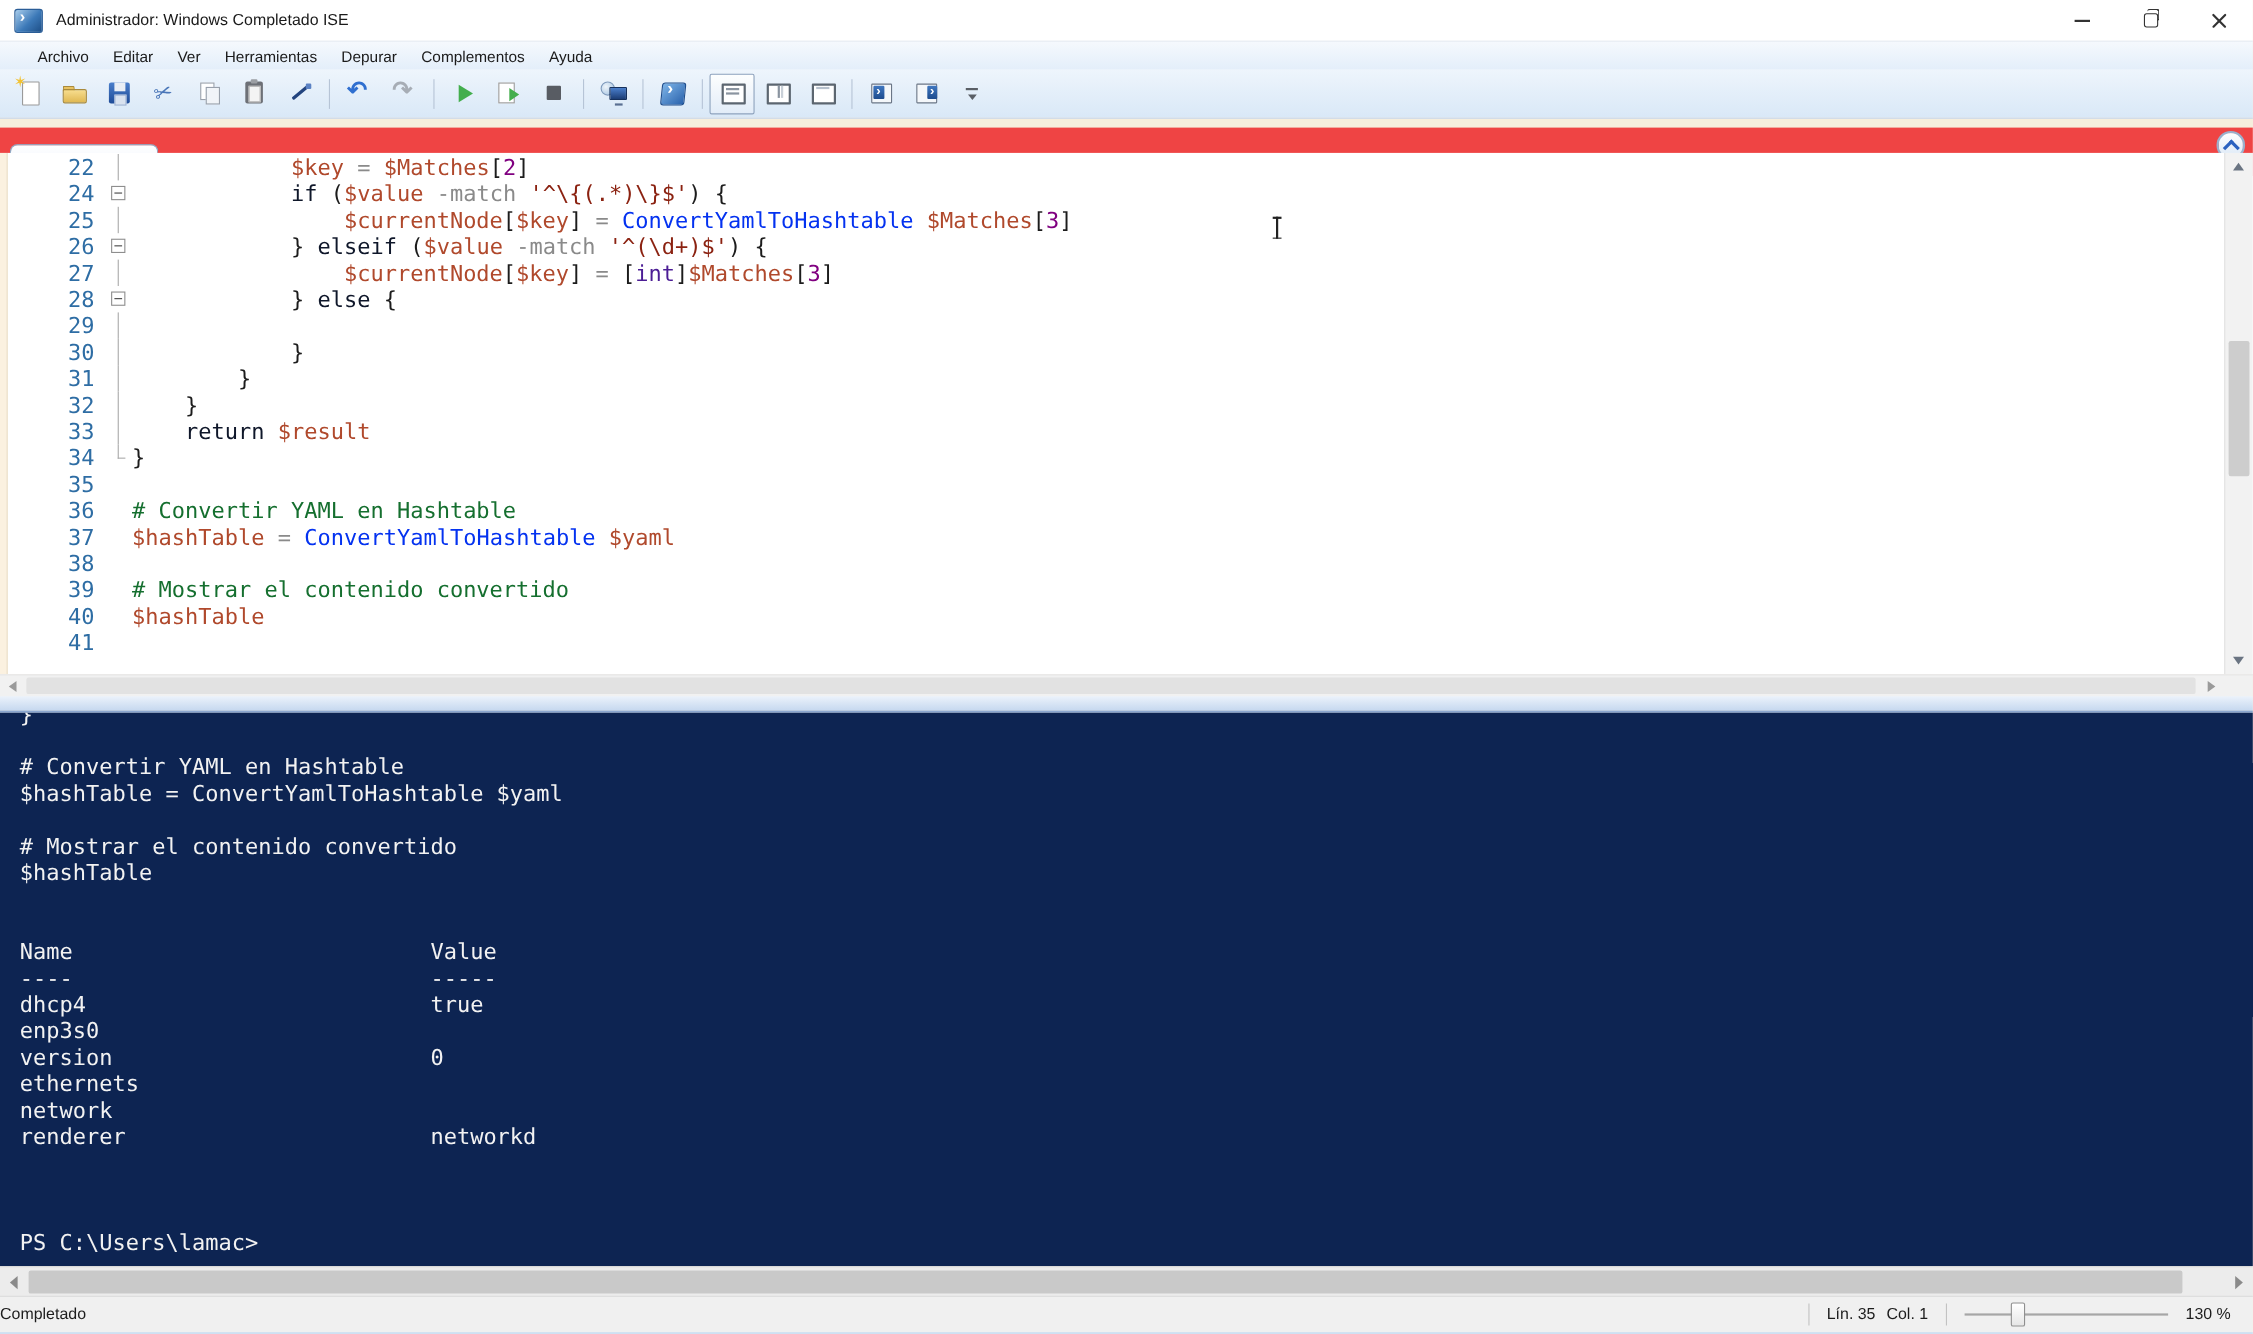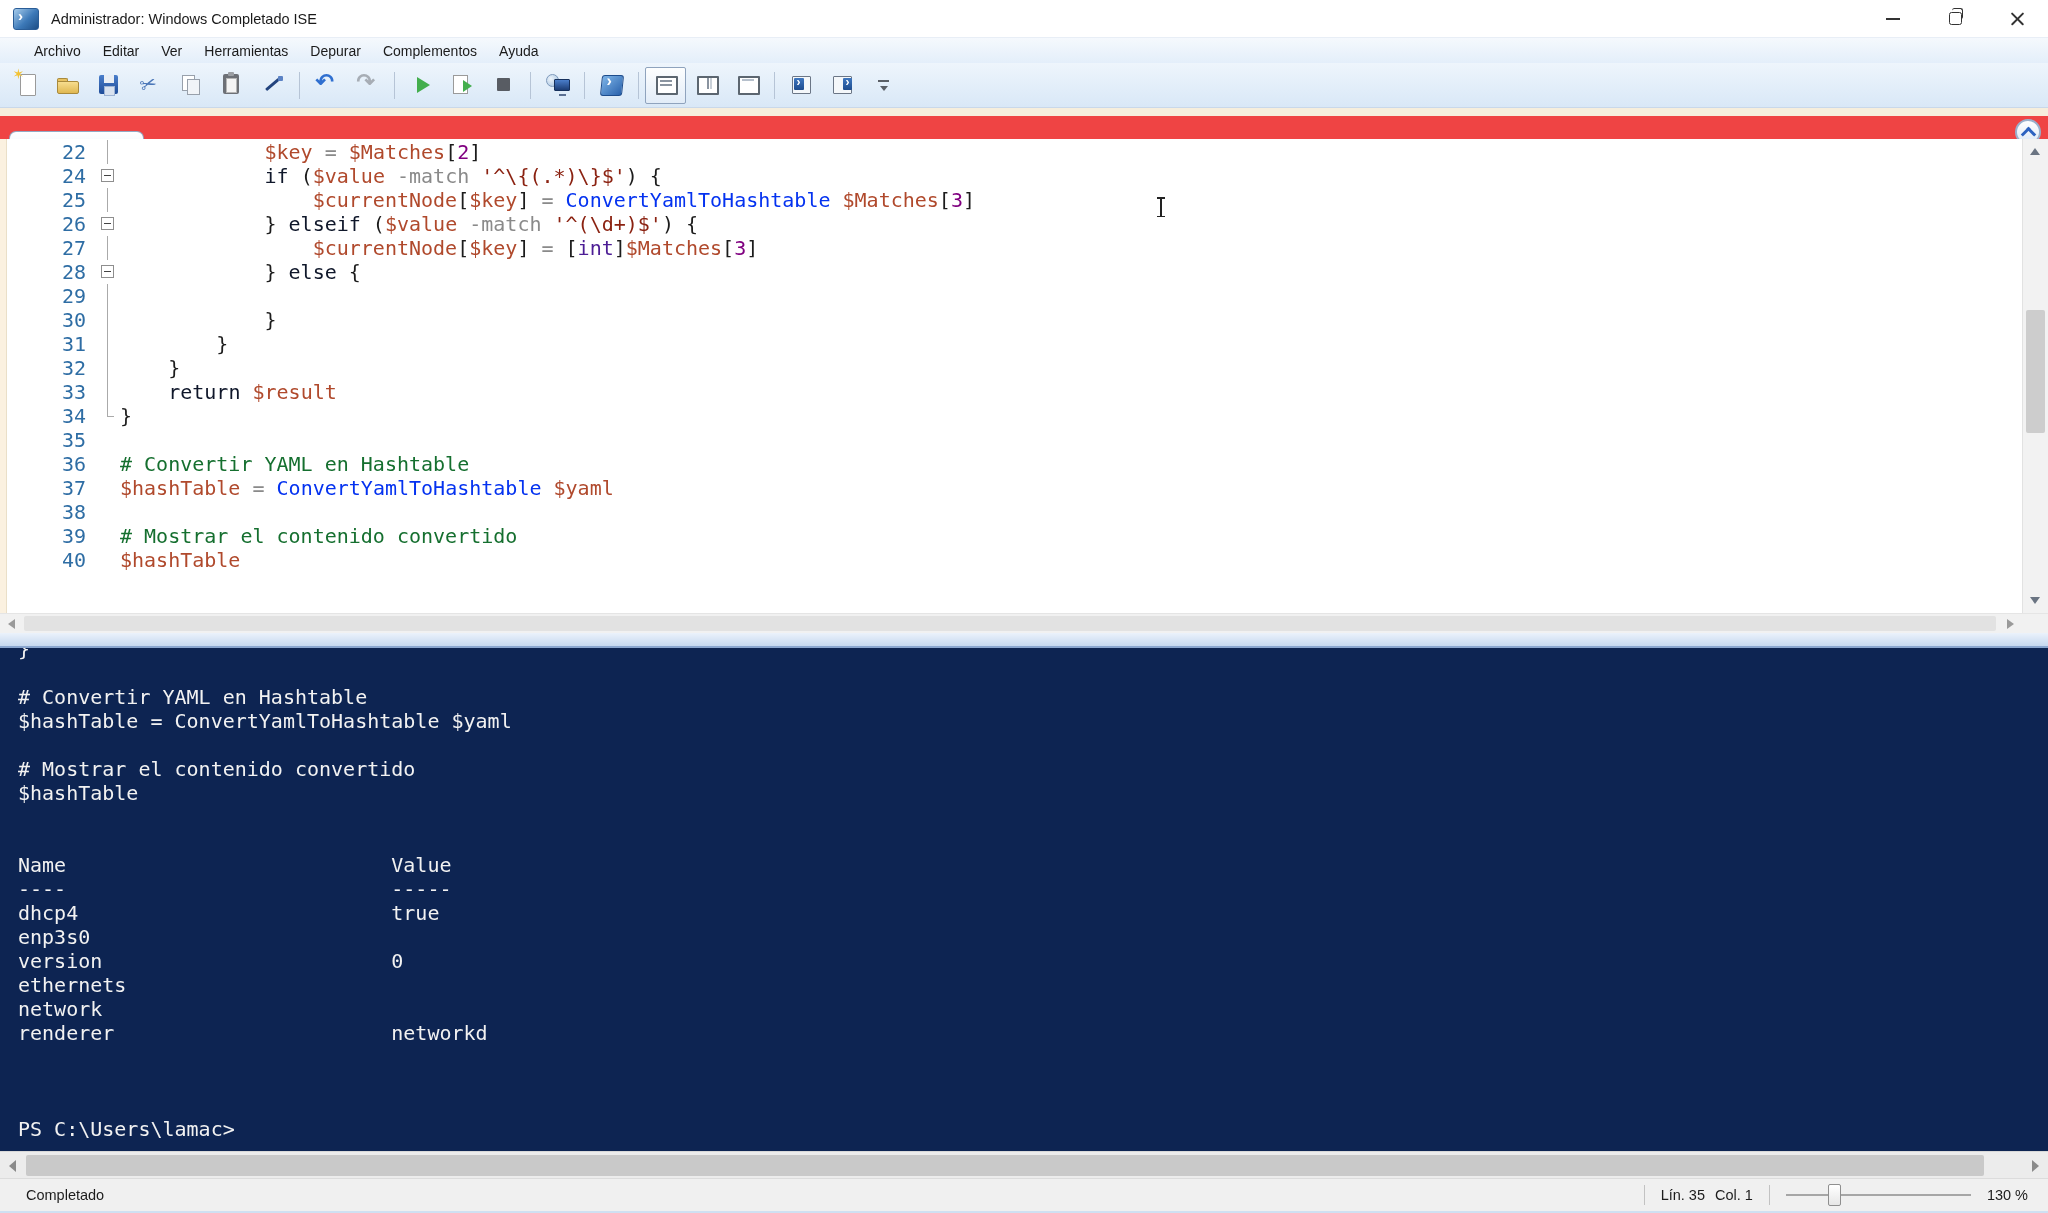--- a/index.html
+++ b/index.html
@@ -113,21 +113,21 @@
   
   .console{position:absolute;top:648px;height:503px;left:0;right:0;background:#0d2452;overflow:hidden}
   .console pre{margin:-11px 0 0 18px;font:20px/24px "DejaVu Sans Mono",monospace;color:#f2f2f2;white-space:pre}
   .chscroll{position:absolute;top:1151px;height:27px;left:0;right:0;background:#ececec;border-top:1px solid #d8d8d8}
   .charr-left{position:absolute;left:9px;top:8px;border-right:7px solid #8a8a8a;border-top:6px solid transparent;border-bottom:6px solid transparent}
   .charr-right{position:absolute;right:9px;top:8px;border-left:7px solid #8a8a8a;border-top:6px solid transparent;border-bottom:6px solid transparent}
   .chthumb{position:absolute;left:26px;right:64px;top:3px;bottom:3px;background:#c9c9c9;border-radius:2px}
   
   .statusbar{position:absolute;top:1178px;height:35px;left:0;right:0;background:#f0f0f0;border-top:1px solid #dcdcdc;
     display:flex;align-items:center;font-size:14.5px;color:#1c1c1c;box-sizing:border-box;border-bottom:2px solid #cfe0f2}
-  .status-text{margin-left:26px}
+  .status-text{}
   .sb-right{margin-left:auto;display:flex;align-items:center;gap:16px;margin-right:20px}
   .sb-sep{width:1px;height:20px;background:#c2c2c2}
   .sb-linecol{display:flex;gap:10px}
   .slider{position:relative;width:185px;height:22px}
   .slider-track{position:absolute;left:0;right:0;top:10px;height:2px;background:#a6a6a6}
   .slider-thumb{position:absolute;left:42px;top:0;width:13px;height:22px;background:linear-gradient(#ffffff,#e6e6e6);border:1px solid #8f8f8f;border-radius:2px;box-sizing:border-box}
 </style>
 </head>
 <body>
 
@@ -354,20 +354,25 @@
       </div>
       <div class="crow">
         <span class="ln">39</span>
         <span class="fold"></span>
         <span class="cline"><span class="tk-m"># Mostrar el contenido convertido</span></span>
       </div>
       <div class="crow">
         <span class="ln">40</span>
         <span class="fold"></span>
         <span class="cline"><span class="tk-v">$hashTable</span></span>
+      </div>
+      <div class="crow">
+        <span class="ln">41</span>
+        <span class="fold"></span>
+        <span class="cline"></span>
       </div>
     </div>
   <div class="caret"></div>
   <div class="vscroll">
     <div class="arr-up"></div>
     <div class="vthumb"></div>
     <div class="arr-down"></div>
   </div>
 </div>
 <div class="ehscroll">

